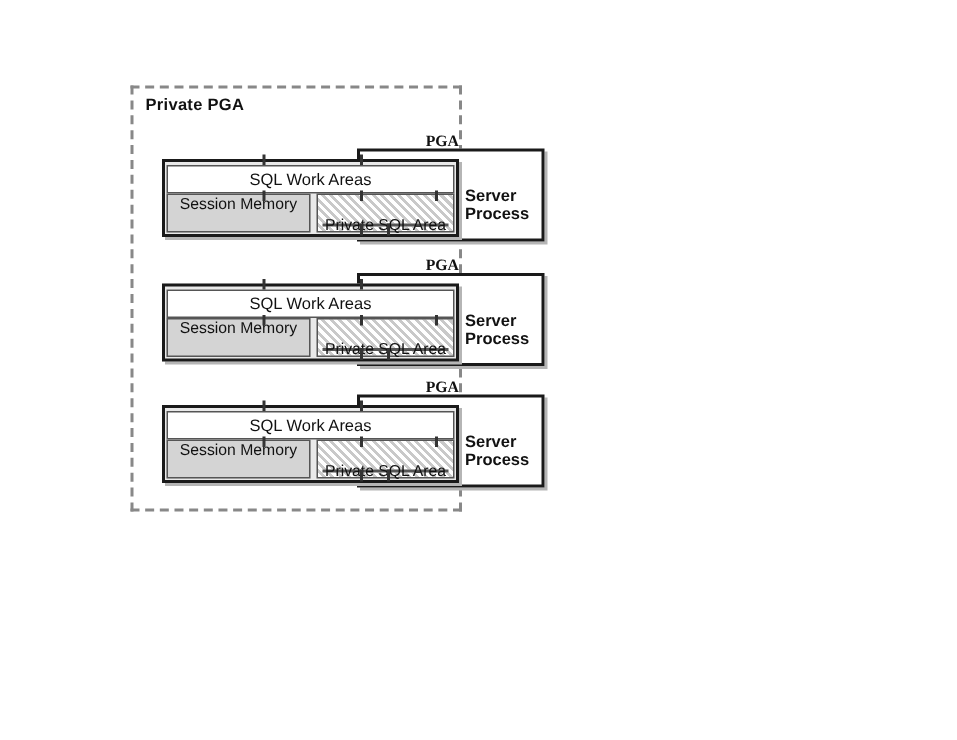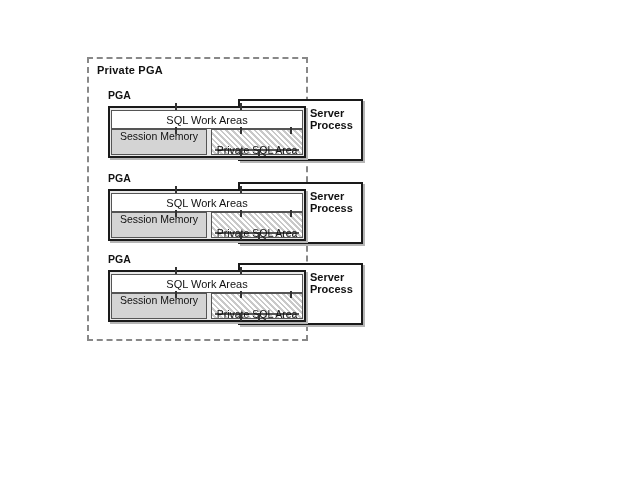--- a/index.html
+++ b/index.html
@@ -14,26 +14,26 @@
   .instance-label{
     position:absolute;left:97px;top:64px;font-size:11px;font-weight:bold;letter-spacing:.2px;
   }
   .block{position:absolute;left:0;width:638px;height:0;}
   .server-box{
     position:absolute;left:238px;top:0;width:125px;height:62px;
     background:var(--white-fill,#fff);border:2px solid var(--border-dark,#1a1a1a);
     box-shadow:2px 2px 0 var(--shadow,#b5b5b5);box-sizing:border-box;
   }
   .server-label{
-    position:absolute;left:70px;top:6px;width:50px;
+    position:absolute;left:70px;top:24px;width:50px;
     font-size:11px;font-weight:bold;line-height:1.12;
   }
   .pga-label{
-    position:absolute;left:108px;top:-10px;width:198px;text-align:left;
-    font-size:10.5px;font-weight:bold;
+    position:absolute;left:108px;top:-10px;width:198px;text-align:right;
+    font-size:10.5px;font-weight:bold;font-family:Liberation Serif, serif;
   }
   .pga-box{
     position:absolute;left:108px;top:7px;width:198px;height:52px;
     background:var(--pga-fill,#e9e9e9);border:2px solid var(--border-dark,#1a1a1a);
     box-shadow:2px 2px 0 var(--shadow,#b5b5b5);box-sizing:border-box;
   }
   .sql-bar{
     position:absolute;left:1px;top:2px;width:190px;height:17px;
     background:var(--white-fill,#fff);border:1px solid var(--inner-border,#555);
     display:flex;align-items:center;justify-content:center;font-size:11px;

